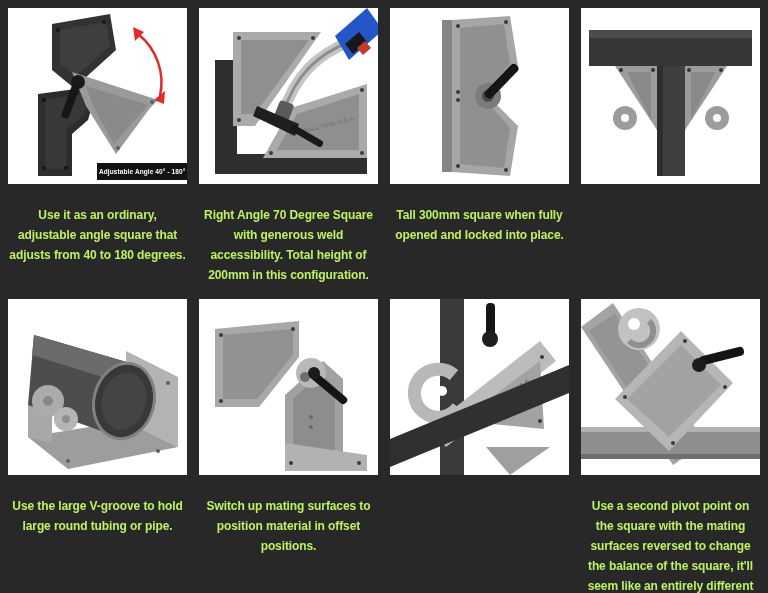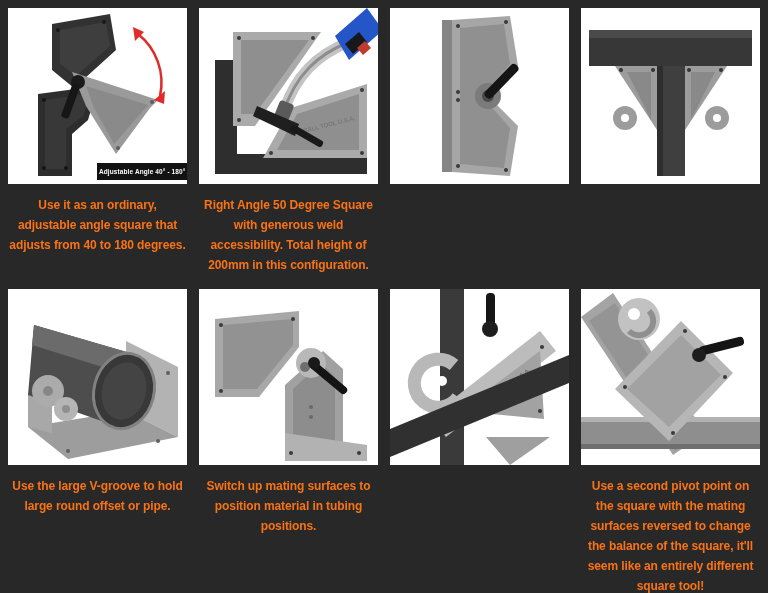--- a/index.html
+++ b/index.html
@@ -14,22 +14,22 @@
     column-gap:12px;row-gap:13px;
     padding:8px;
   }
   .card{display:flex;flex-direction:column;}
   .tile{
     width:179px;height:176px;background:#fff;
     position:relative;overflow:hidden;flex:0 0 auto;
   }
   .tile svg{display:block;width:179px;height:176px;}
   .caption{
-    margin:11px 0 0;padding:0 1px;
-    font-size:12px;font-weight:700;color:#f97316;
+    margin:21px 0 0;padding:0 1px;
+    font-size:12px;font-weight:700;color:#bef264;
     text-align:center;line-height:1.68;letter-spacing:-0.1px;
   }
   .photo-label{
     position:absolute;right:0;bottom:4px;width:90px;
     background:#121212;color:#fdfdfd;
     font-size:6.5px;font-weight:700;letter-spacing:0.1px;
     padding:5px 2px;text-align:center;white-space:nowrap;
     box-sizing:border-box;
   }
 </style>
@@ -102,21 +102,21 @@
           <polygon points="146,36 160,24 168,34 154,46" fill="#16181c"></polygon>
           <polygon points="158,40 166,33 172,40 164,47" fill="#c23a2a"></polygon>
           <rect x="78" y="94" width="15" height="17" rx="3" fill="#5a5a5a" transform="rotate(22 86 102)"></rect>
         </g>
         <g>
           <polygon points="58,98 100,116 96,128 54,108" fill="#1f1f1f"></polygon>
           <rect x="94" y="116" width="36" height="7" rx="3" transform="rotate(30 94 116)" fill="#191919"></rect>
         </g>
       </svg>
     </div>
-    <p class="caption">Right Angle 50 Degree Square with generous weld accessibility. Total height of 200mm in this configuration.</p>
+    <p class="caption">Right Angle 70 Degree Square with generous weld accessibility. Total height of 200mm in this configuration.</p>
   </div>
 
   <div class="card">
     <div class="tile">
       <svg viewBox="0 0 179 176">
         <g>
           <rect x="52" y="12" width="10" height="152" fill="#858585"></rect>
           <polygon points="62,12 120,8 128,58 98,88 128,118 120,168 62,164" fill="#a6a6a6"></polygon>
           <polygon points="70,20 114,16 120,56 92,88 120,120 114,160 70,156" fill="#909090"></polygon>
           <circle cx="68" cy="18" r="2" fill="#3a3a3a"></circle>
@@ -124,20 +124,21 @@
           <circle cx="68" cy="158" r="2" fill="#3a3a3a"></circle>
             <circle cx="116" cy="162" r="2" fill="#3a3a3a"></circle>
           <circle cx="68" cy="84" r="2" fill="#3a3a3a"></circle>
             <circle cx="68" cy="92" r="2" fill="#3a3a3a"></circle>
         </g>
         <circle cx="98" cy="88" r="13" fill="#7b7b7b"></circle>
         <circle cx="98" cy="88" r="6" fill="#4a4a4a"></circle>
         <rect x="93" y="46" width="9" height="44" rx="4" fill="#151515" transform="rotate(44 98 88)"></rect>
       </svg>
     </div>
+    <p class="caption">Tall 300mm square when fully opened and locked into place.</p>
   </div>
 
   <div class="card">
     <div class="tile">
       <svg viewBox="0 0 179 176">
         <rect x="8" y="22" width="163" height="8" fill="#4a4a4a"></rect>
         <rect x="8" y="30" width="163" height="28" fill="#373737"></rect>
         <rect x="76" y="58" width="28" height="110" fill="#3f3f3f"></rect>
         <rect x="76" y="58" width="6" height="110" fill="#2e2e2e"></rect>
         <g>
@@ -178,21 +179,21 @@
           <ellipse cx="116" cy="102" rx="22" ry="29" fill="#444444" transform="rotate(14 116 102)"></ellipse>
         </g>
         <g>
           <circle cx="40" cy="102" r="16" fill="#ababab"></circle>
           <circle cx="40" cy="102" r="5" fill="#878787"></circle>
           <circle cx="58" cy="120" r="12" fill="#b5b5b5"></circle>
           <circle cx="58" cy="120" r="4" fill="#8f8f8f"></circle>
         </g>
       </svg>
     </div>
-    <p class="caption">Use the large V-groove to hold large round offset or pipe.</p>
+    <p class="caption">Use the large V-groove to hold large round tubing or pipe.</p>
   </div>
 
   <div class="card">
     <div class="tile">
       <svg viewBox="0 0 179 176">
         <g>
           <polygon points="16,30 100,22 100,58 60,108 16,108" fill="#a8a8a8"></polygon>
           <polygon points="24,36 94,30 94,56 58,100 24,100" fill="#929292"></polygon>
           <circle cx="22" cy="36" r="2" fill="#3a3a3a"></circle>
             <circle cx="94" cy="30" r="2" fill="#3a3a3a"></circle>
@@ -206,21 +207,21 @@
             <circle cx="160" cy="164" r="2" fill="#3a3a3a"></circle>
           <circle cx="112" cy="118" r="2" fill="#6a6a6a"></circle>
             <circle cx="112" cy="128" r="2" fill="#6a6a6a"></circle>
         </g>
         <circle cx="112" cy="74" r="15" fill="#b8b8b8"></circle>
         <circle cx="106" cy="78" r="5" fill="#6f6f6f"></circle>
         <rect x="112" y="70" width="46" height="8" rx="4" fill="#141414" transform="rotate(40 112 74)"></rect>
         <circle cx="115" cy="74" r="6" fill="#1a1a1a"></circle>
       </svg>
     </div>
-    <p class="caption">Switch up mating surfaces to position material in tubing positions.</p>
+    <p class="caption">Switch up mating surfaces to position material in offset positions.</p>
   </div>
 
   <div class="card">
     <div class="tile">
       <svg viewBox="0 0 179 176">
         <rect x="50" y="0" width="24" height="176" fill="#3a3a3a"></rect>
         <g>
           <polygon points="40,128 150,42 166,62 56,148" fill="#bcbcbc"></polygon>
           <polygon points="70,122 150,62 154,130" fill="#a2a2a2"></polygon>
           <text x="114" y="102" font-size="6" font-weight="bold" fill="#6f6f6f" text-anchor="middle" transform="rotate(-37 114 102)">FIREBALL TOOL U.S.A.</text>

